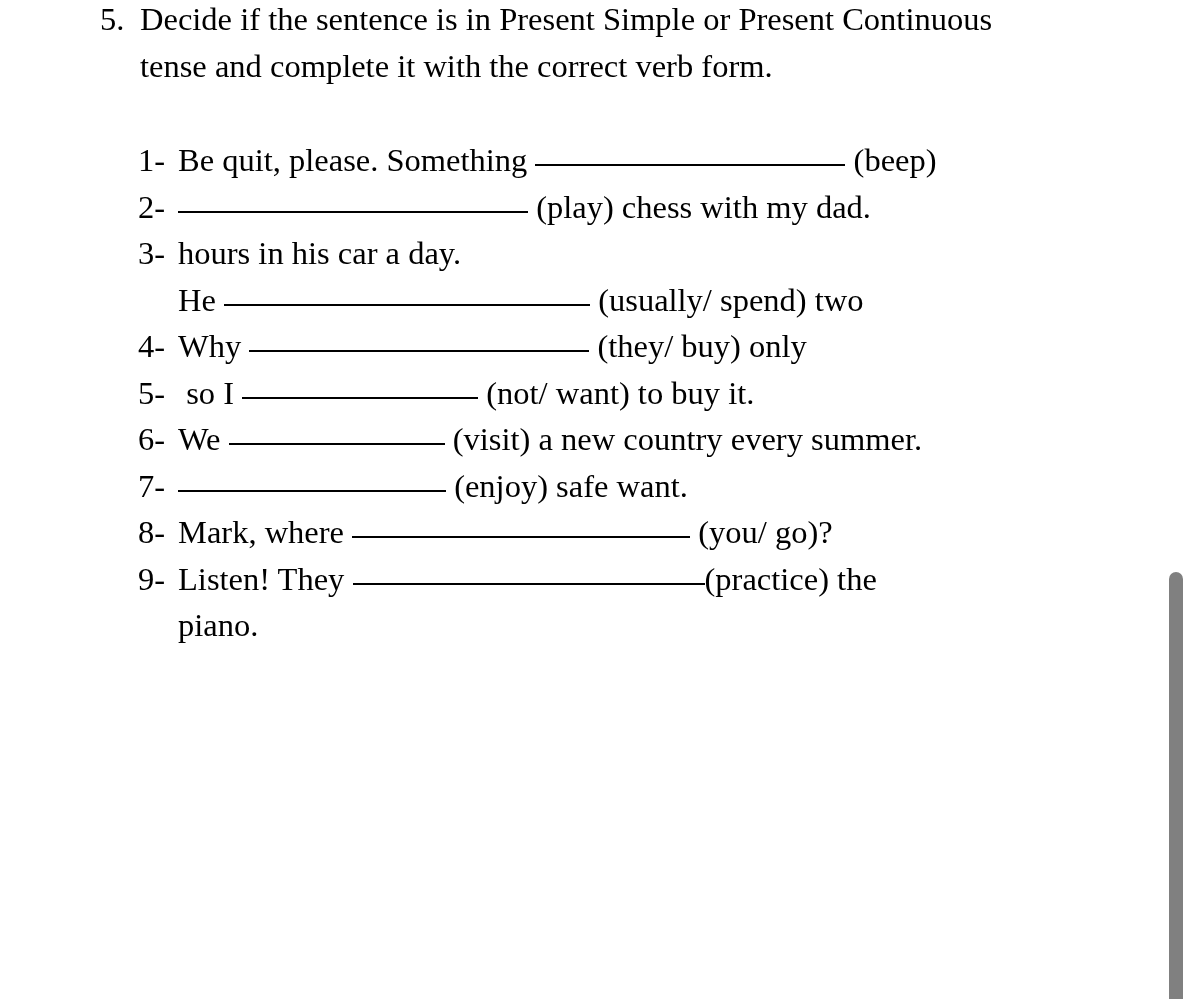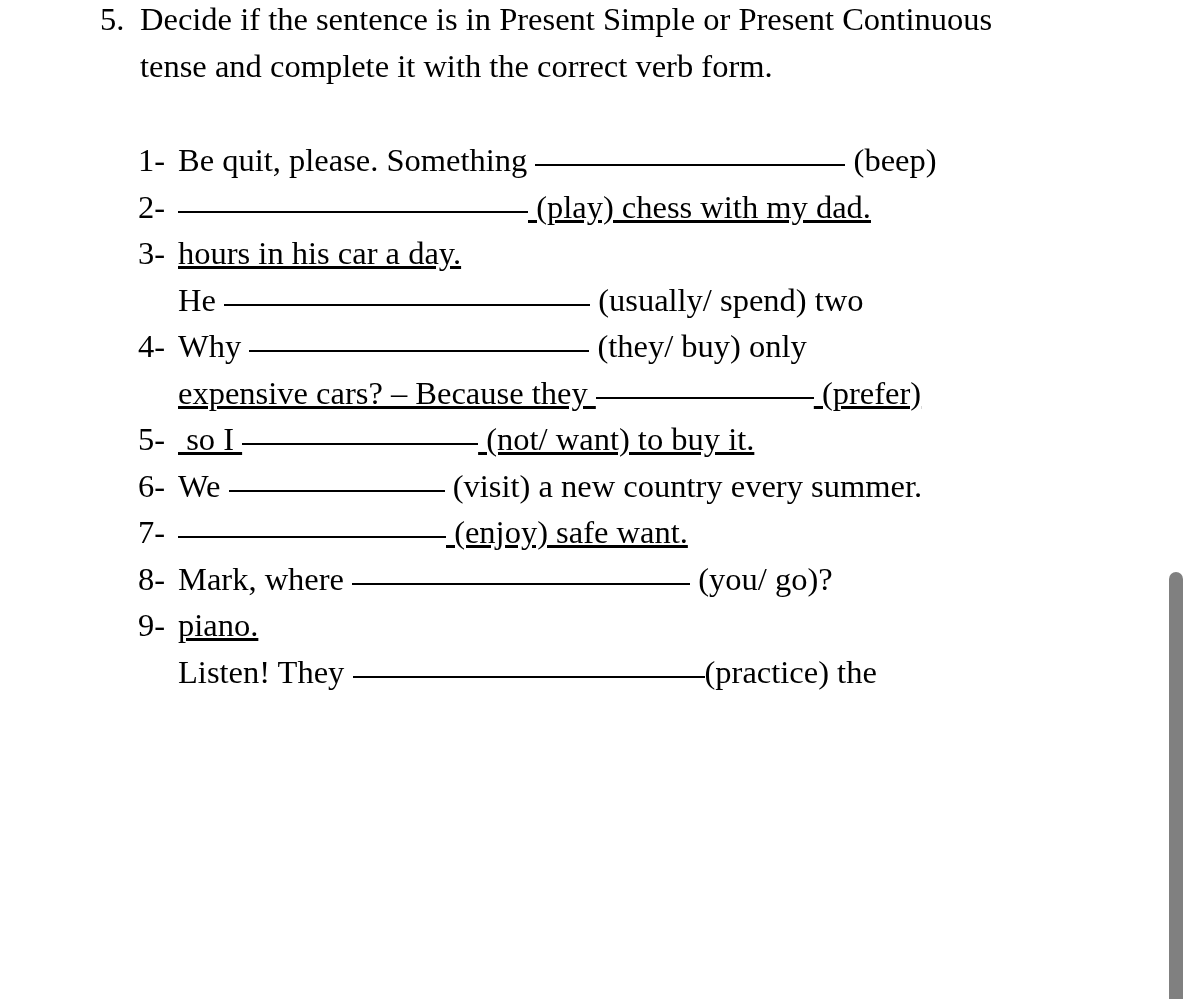--- a/index.html
+++ b/index.html
@@ -72,21 +72,20 @@
     top: 0;
     white-space: nowrap;
   }
   .line {
     display: block;
     white-space: pre;
   }
   
   .line.cont {
     padding-left: 0;
-    text-decoration: underline;
   }
 
   
   .blank {
     display: inline-block;
     border-bottom: 2.4px solid #000000;
     vertical-align: 5px;
     height: 22px;
     margin: 0 0px;
   }
@@ -134,42 +133,41 @@
           <span class="line cont"><span class="blank" style="width: 350px;"></span><span> (play) chess with my dad.</span></span>
         </div>
         <div class="item">
           <span class="num">3-</span>
           <span class="line cont"><span>hours in his car a day.</span></span>
           <span class="line"><span>He </span><span class="blank" style="width: 366px;"></span><span> (usually/ spend) two</span></span>
         </div>
         <div class="item">
           <span class="num">4-</span>
           <span class="line"><span>Why </span><span class="blank" style="width: 340px;"></span><span> (they/ buy) only</span></span>
-          <span class="line cont"><span>expensive cars? – Because they </span><span class="blank" style="width: 218px;"></span><span> (prefer)</span></span>
         </div>
         <div class="item">
           <span class="num">5-</span>
           <span class="line cont"><span> so I </span><span class="blank" style="width: 236px;"></span><span> (not/ want) to buy it.</span></span>
         </div>
         <div class="item">
           <span class="num">6-</span>
           <span class="line"><span>We </span><span class="blank" style="width: 216px;"></span><span> (visit) a new country every summer.</span></span>
         </div>
         <div class="item">
           <span class="num">7-</span>
           <span class="line cont"><span class="blank" style="width: 268px;"></span><span> (enjoy) safe want.</span></span>
         </div>
         <div class="item">
           <span class="num">8-</span>
           <span class="line"><span>Mark, where </span><span class="blank" style="width: 338px;"></span><span> (you/ go)?</span></span>
         </div>
         <div class="item">
           <span class="num">9-</span>
+          <span class="line"><span>Listen! They </span><span class="blank" style="width: 352px;"></span><span>(practice) the</span></span>
           <span class="line cont"><span>piano.</span></span>
-          <span class="line"><span>Listen! They </span><span class="blank" style="width: 352px;"></span><span>(practice) the</span></span>
         </div>
       </div>
 
   </div>
 
   <div id="scrollbar-track" style="background: rgb(255, 255, 255);">
     <div id="scrollbar-thumb" style="top: 572px; height: 427px; background: rgb(128, 128, 128);"></div>
   </div>
 
 </div>

